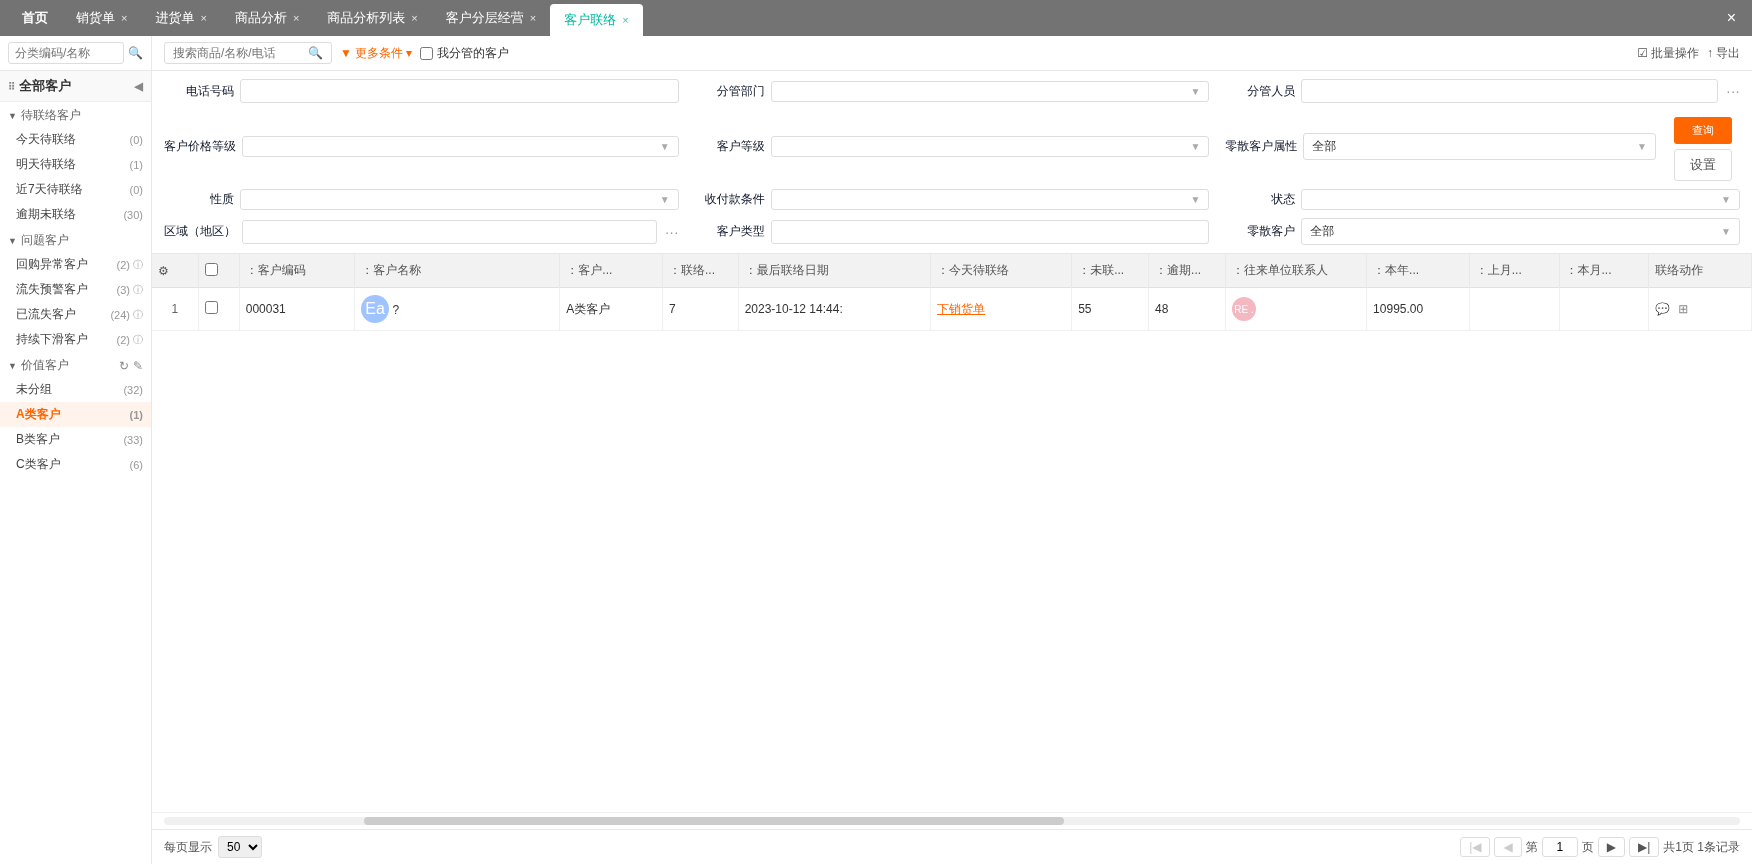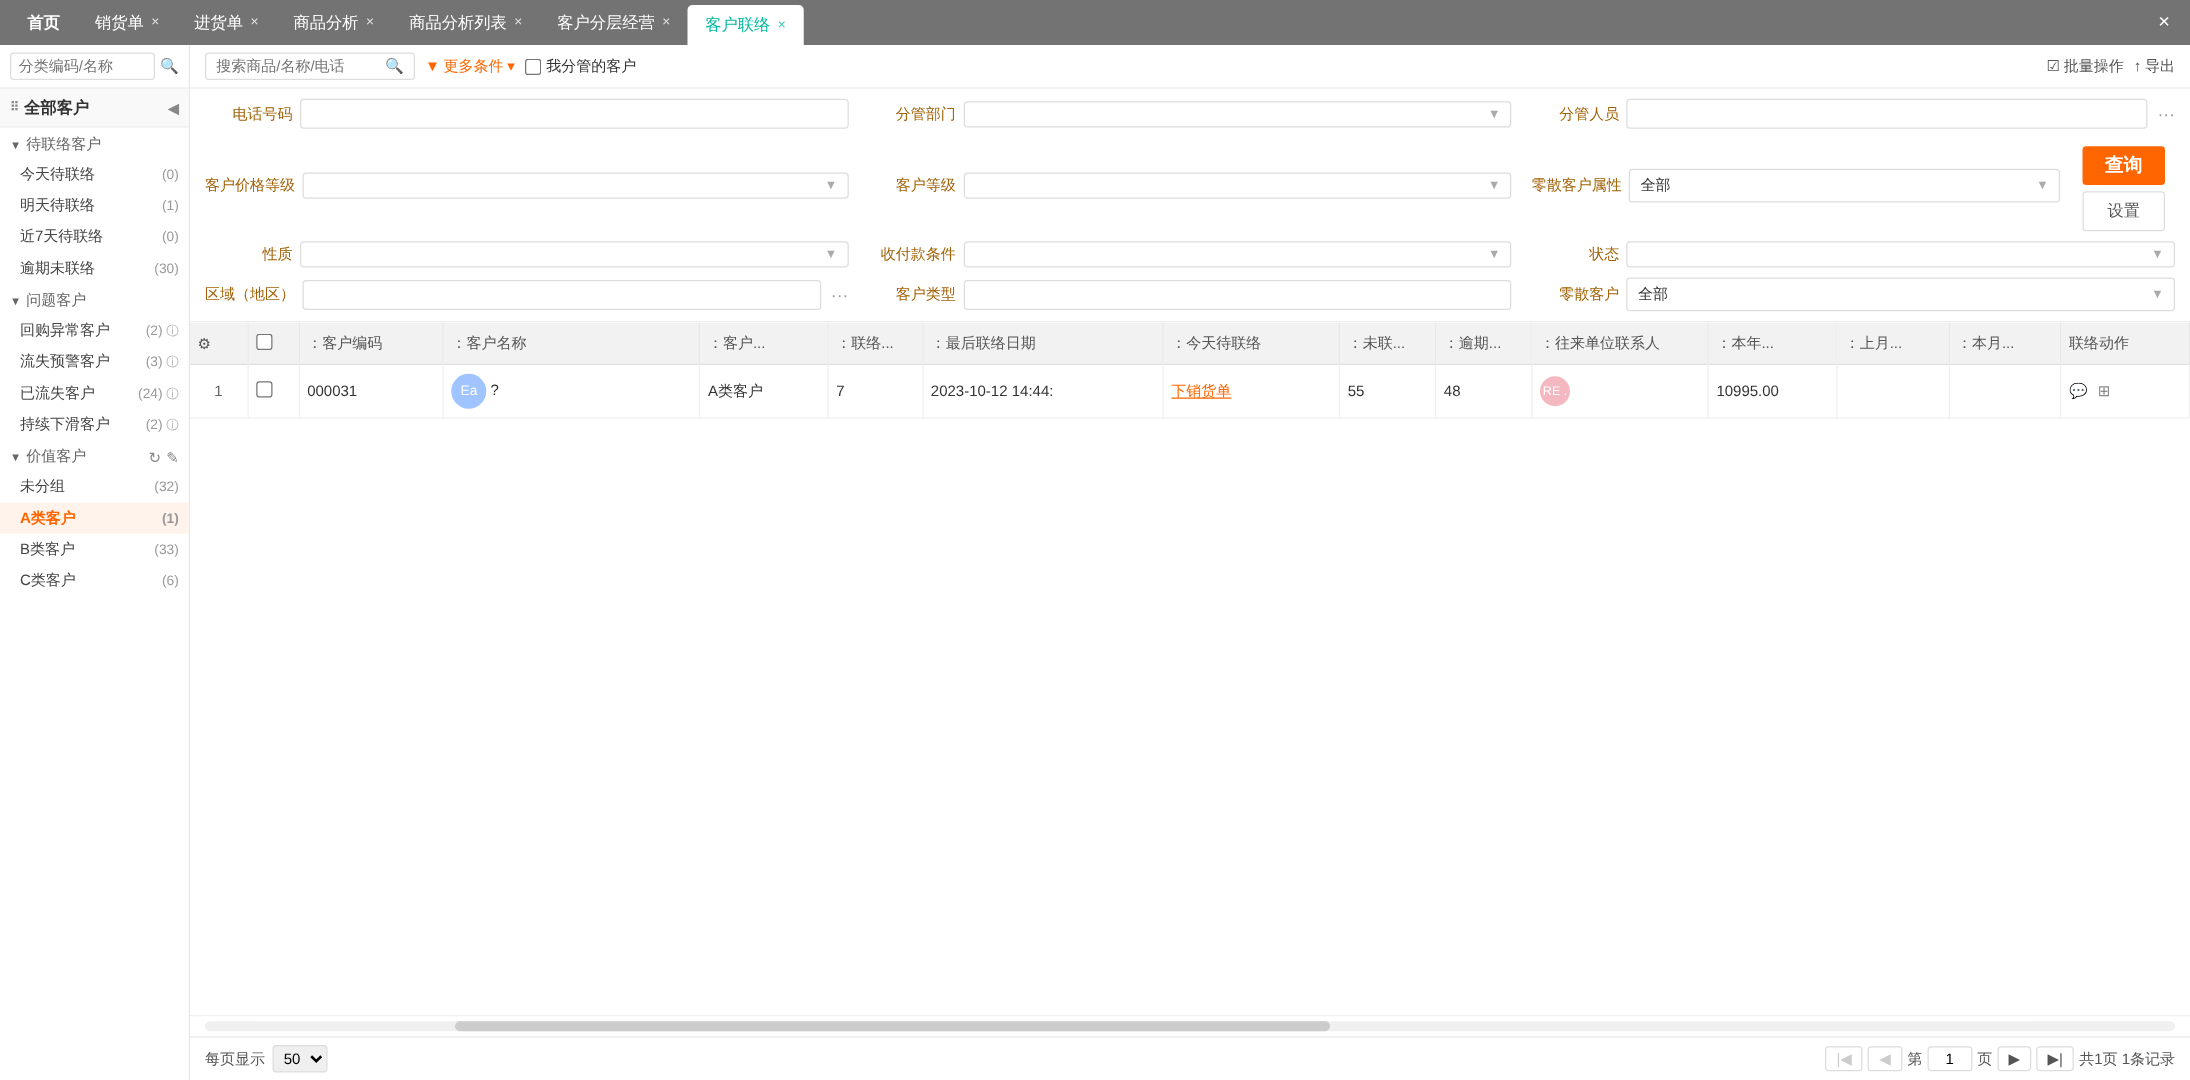--- a/index.html
+++ b/index.html
@@ -98,38 +98,38 @@
       display: flex; align-items: center; color: #f60; cursor: pointer; gap: 3px; font-size: 12px;
     }
     .checkbox-label { display: flex; align-items: center; gap: 4px; font-size: 12px; color: #333; cursor: pointer; }
     .right-btns { margin-left: auto; display: flex; gap: 8px; align-items: center; }
     .batch-btn { color: #555; cursor: pointer; font-size: 12px; display: flex; align-items: center; gap: 3px; }
     .export-btn { color: #555; cursor: pointer; font-size: 12px; display: flex; align-items: center; gap: 3px; }
     .filter-row {
       display: flex; align-items: center; gap: 6px;
     }
     .filter-label {
-      white-space: nowrap; color: #a16207; font-size: 12px; min-width: 70px; text-align: right;
+      white-space: nowrap; color: #0f172a; font-size: 12px; min-width: 70px; text-align: right;
     }
     .filter-select {
       flex: 1; border: 1px solid #ddd; border-radius: 3px; padding: 4px 8px;
       font-size: 12px; color: #333; background: #fff; cursor: pointer;
       display: flex; align-items: center; justify-content: space-between; position: relative;
     }
     .filter-select .arrow { color: #aaa; font-size: 10px; }
     .filter-input {
       flex: 1; border: 1px solid #ddd; border-radius: 3px; padding: 4px 8px;
       font-size: 12px; color: #333; background: #fff;
     }
     .filter-dots { color: #999; cursor: pointer; font-size: 14px; margin-left: 2px; }
 
     
     .query-btn {
       background: #f60; color: white; border: none; border-radius: 3px;
-      padding: 6px 18px; cursor: pointer; font-size: 15px; font-weight: bold;
+      padding: 6px 18px; cursor: pointer; font-size: 11px; font-weight: normal;
     }
     .settings-btn {
       background: #fff; color: #555; border: 1px solid #ddd; border-radius: 3px;
       padding: 6px 12px; cursor: pointer; font-size: 13px;
     }
     .action-col {
       display: flex; flex-direction: column; gap: 6px; justify-content: center;
       padding-right: 8px; padding-top: 6px;
     }
 
@@ -183,21 +183,21 @@
       position: relative;
     }
     .scrollbar-thumb {
       position: absolute; height: 8px; background: #ccc; border-radius: 4px;
       left: 200px; width: 700px;
     }
 
     
     .avatar-cell {
       width: 28px; height: 28px; border-radius: 50%; display: inline-flex;
-      align-items: center; justify-content: center; font-size: 11px; color: white;
+      align-items: center; justify-content: center; font-size: 16px; color: white;
     }
   </style>
 </head>
 <body>
 
 <div>
 
   <div class="top-nav">
     <div class="nav-item home">首页</div>
     <div class="nav-item">

